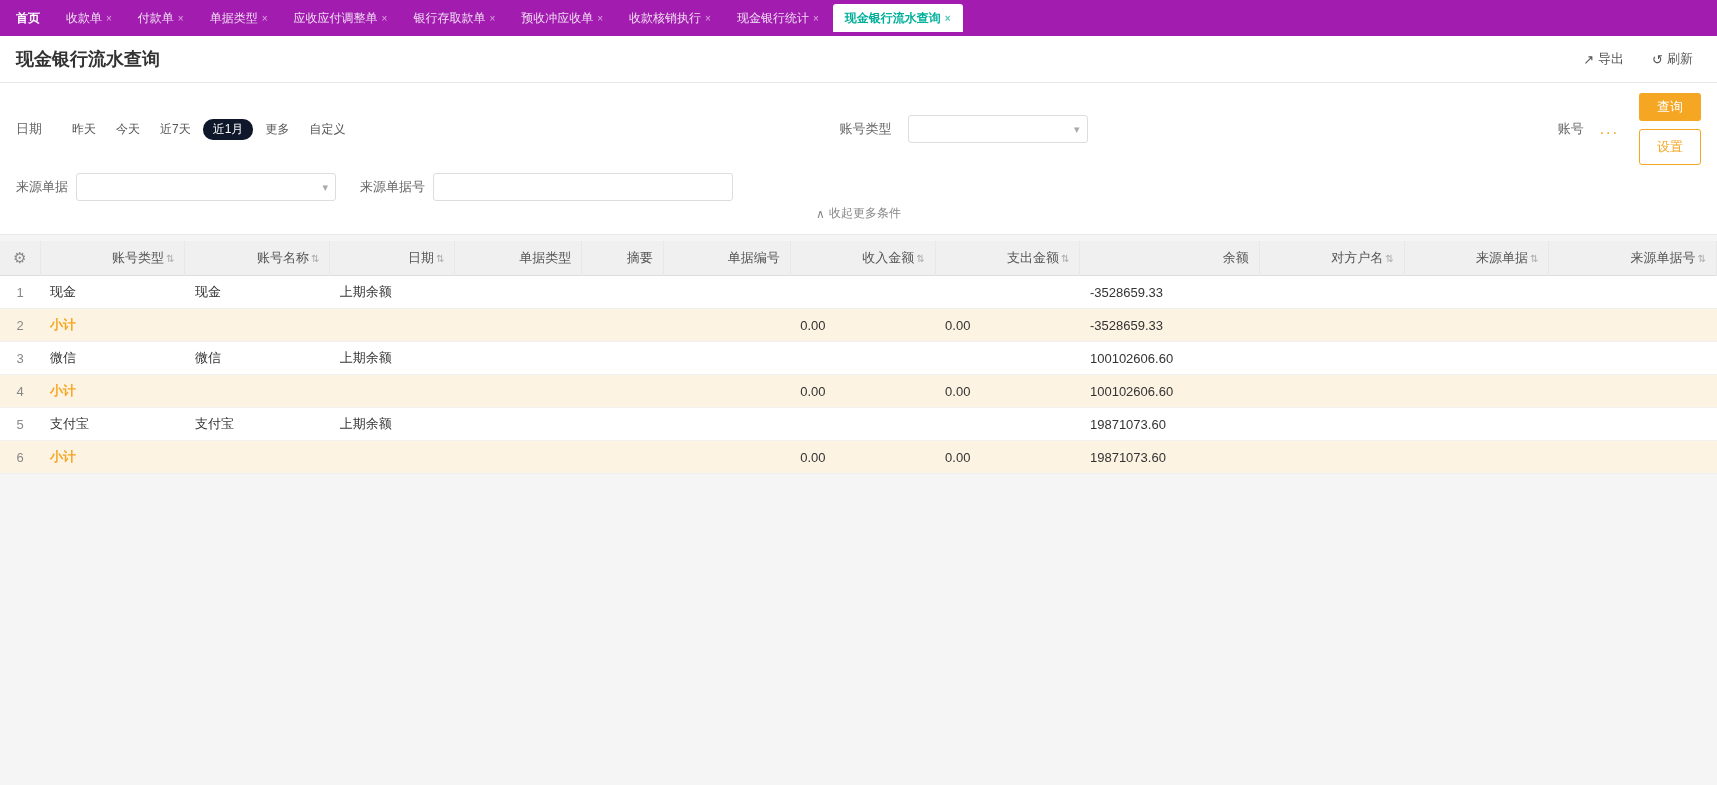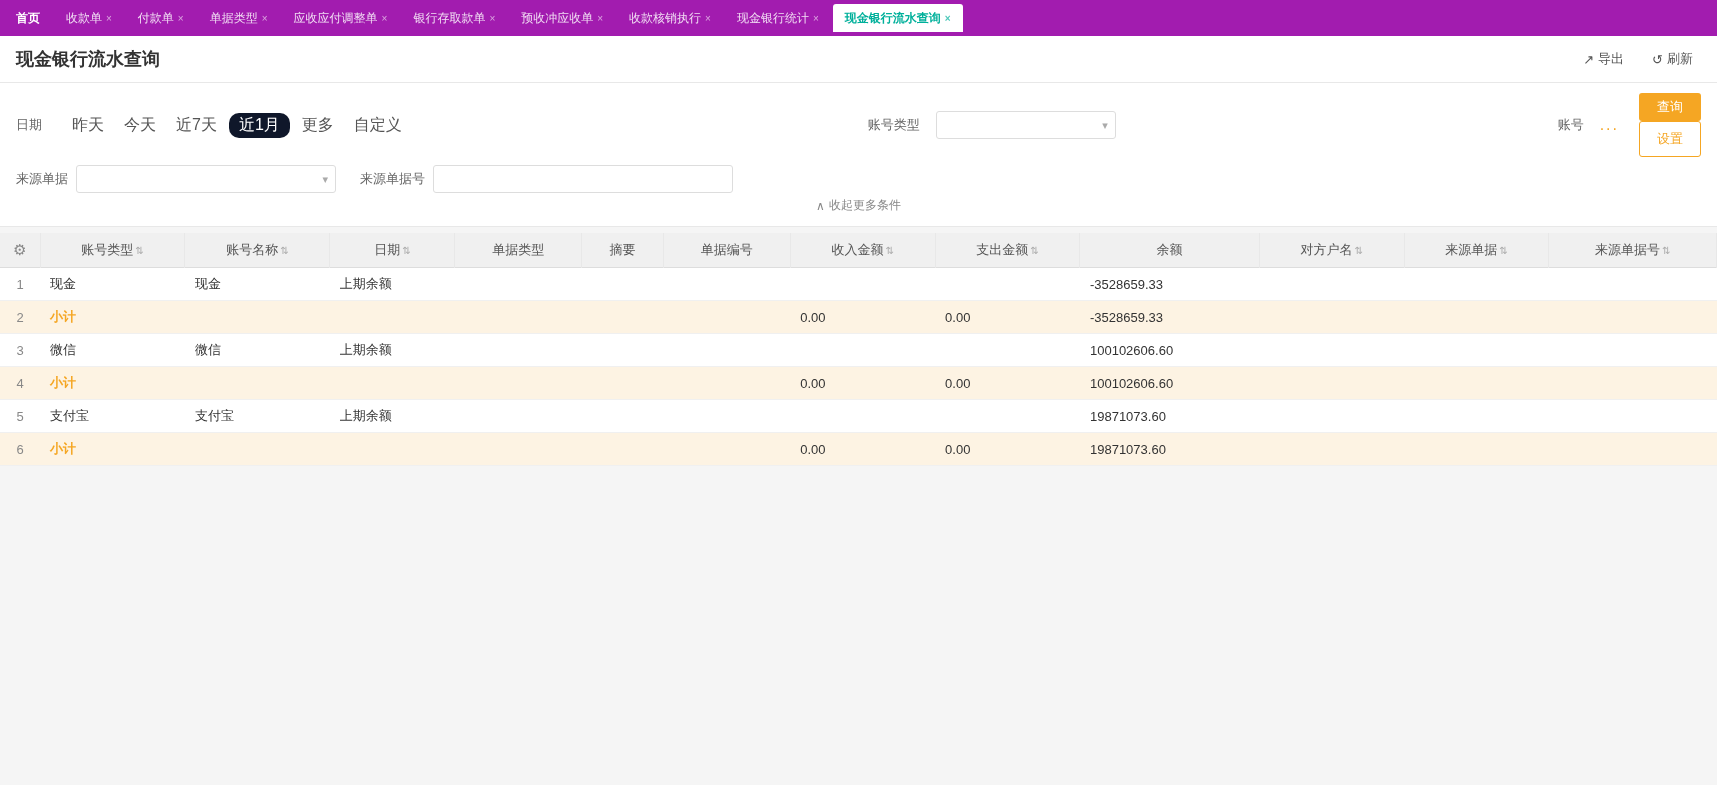--- a/index.html
+++ b/index.html
@@ -81,21 +81,21 @@
       white-space: nowrap;
       min-width: 40px;
     }
     .filter-date-opts {
       display: flex;
       align-items: center;
       gap: 4px;
     }
     .date-opt {
       padding: 2px 8px;
-      font-size: 16px;
+      font-size: 12px;
       color: #555;
       cursor: pointer;
       border-radius: 2px;
     }
     .date-opt.active {
       background: #0f172a;
       color: white;
       border-radius: 10px;
       padding: 2px 10px;
     }
@@ -172,21 +172,21 @@
       width: 100%;
       border-collapse: collapse;
       font-size: 13px;
     }
     thead tr {
       background: #f0f0f0;
       border-bottom: 1px solid #ddd;
     }
     thead th {
       padding: 8px 10px;
-      text-align: center;
+      text-align: right;
       color: #555;
       font-weight: normal;
       white-space: nowrap;
       border-right: 1px solid #e8e8e8;
       user-select: none;
     }
     thead th .sort-icon {
       font-size: 10px;
       color: #aaa;
       margin-left: 2px;
@@ -315,21 +315,21 @@
         <option value=""></option>
       </select>
       <span class="arrow">▾</span>
     </div>
 
     <span style="flex:1; min-width:80px;"></span>
 
     <span class="filter-label" style="min-width:30px;">账号</span>
     <span class="dots-btn">...</span>
 
-    <div style="display:flex; flex-direction:column; gap:0; margin-left:8px;">
+    <div style="display:flex; flex-direction:column; gap:8px; margin-left:8px;">
       <button class="query-btn">查询</button>
       <button class="settings-btn">设置</button>
     </div>
   </div>
 
 
   <div class="filter-row-2">
     <div class="filter-group">
       <span class="filter-label">来源单据</span>
       <div class="select-wrapper">

